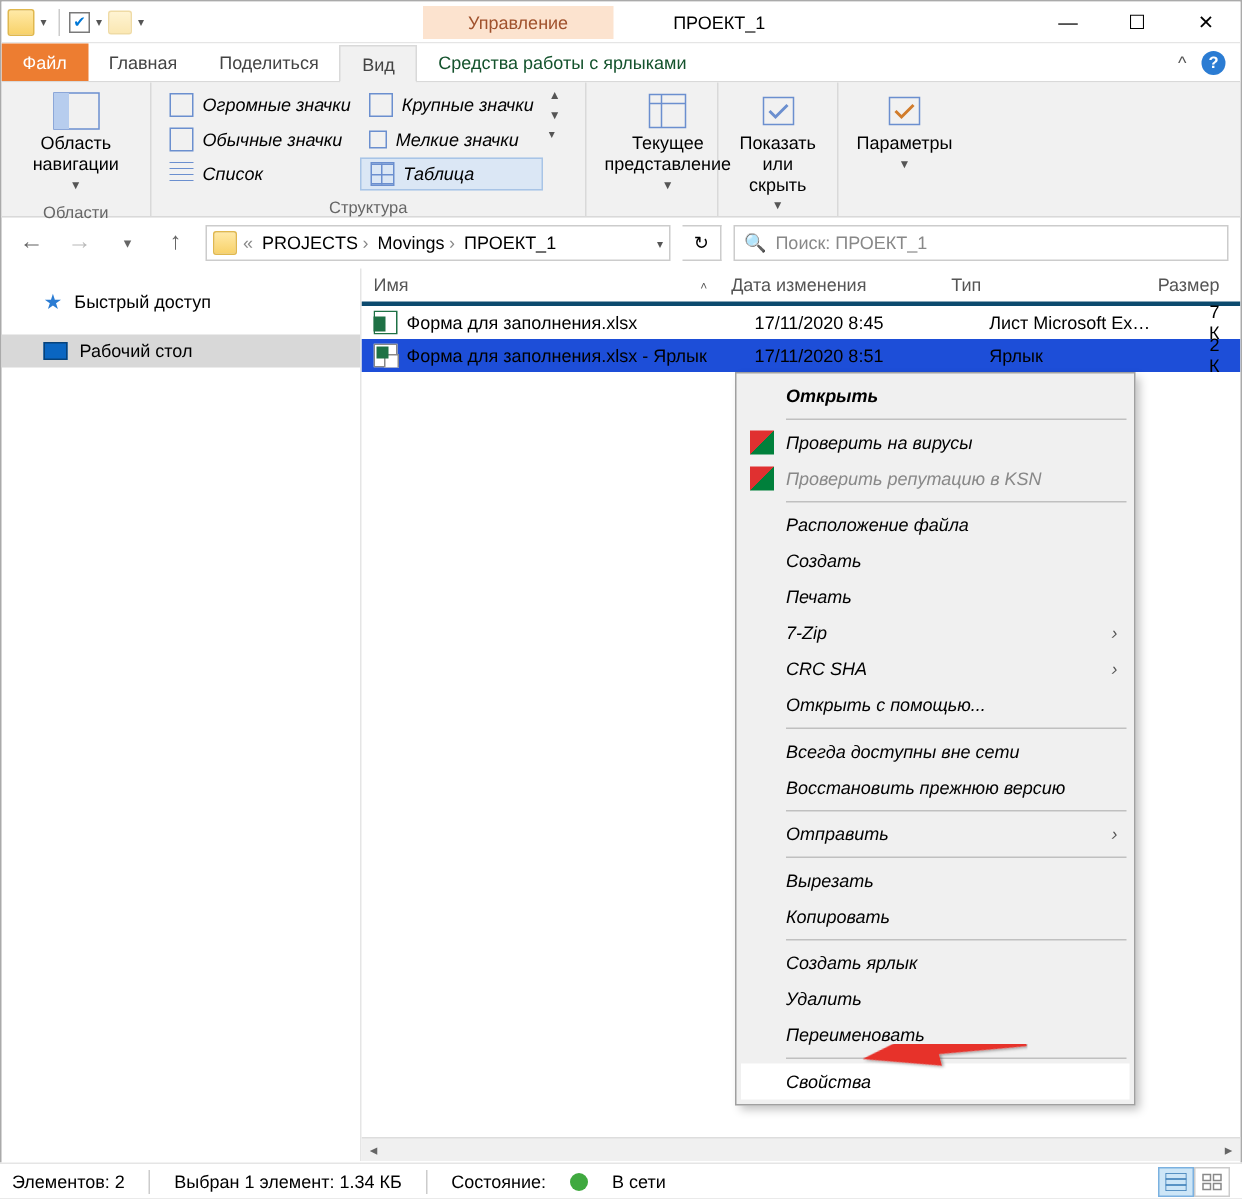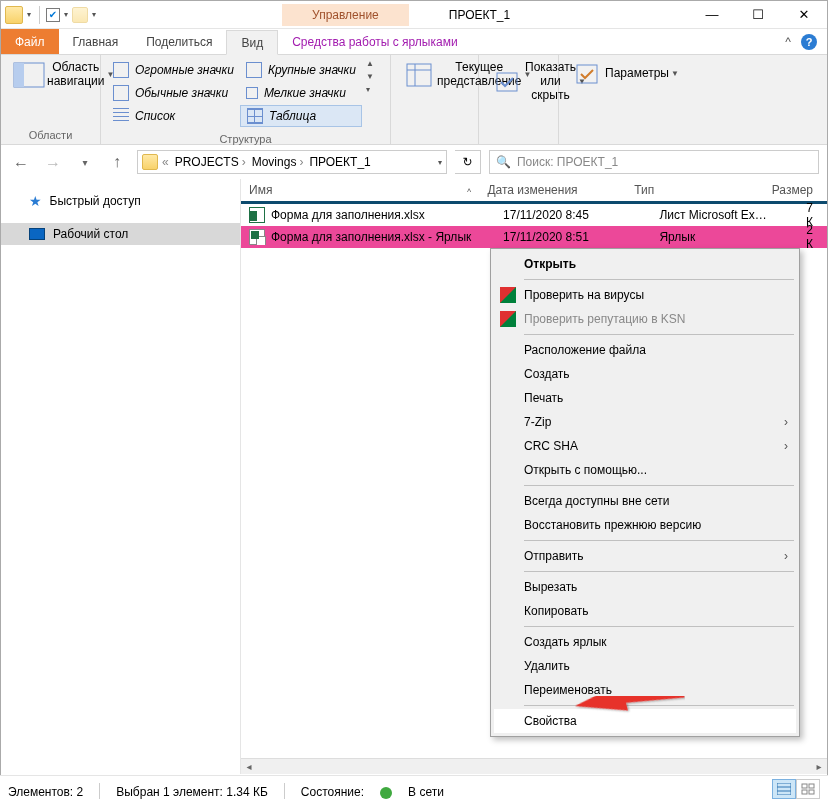--- a/index.html
+++ b/index.html
@@ -13,29 +13,29 @@
   .qat-dd { font-size:8px; color:#555; padding:0 2px;}
   .tool-tab { margin-left: 180px; background:#fce3cf; color:#a0522d; padding:4px 30px; font-size:12px; }
   .title-text { padding-left: 40px; font-size:12px;}
   .win-controls { margin-left:auto; display:flex;}
   .win-btn { width:46px; height:28px; display:flex; align-items:center; justify-content:center; font-size:13px; font-family: "Segoe MDL2 Assets","Segoe UI Symbol",sans-serif;}
   
   .ribbon-tabs { height:26px; display:flex; align-items:stretch; background:#fff; border-bottom:1px solid #d9d9d9;}
   .file-tab { background:#ed7d31; color:#fff; padding:0 14px; display:flex; align-items:center;}
   .rtab { padding:0 14px; display:flex; align-items:center; color:#444;}
   .rtab.active { border:1px solid #d9d9d9; border-bottom:1px solid #f1f1f1; background:#f1f1f1; position:relative; top:1px;}
-  .rtab.tool { color:#a21caf;}
+  .rtab.tool { color:#14532d;}
   .ribbon-right { margin-left:auto; display:flex; align-items:center; gap:10px; padding-right:10px;}
   .help-ico { width:16px; height:16px; border-radius:50%; background:#2b7cd3; color:#fff; display:flex; align-items:center; justify-content:center; font-size:11px; font-weight:bold;}
   
   .ribbon { background:#f1f1f1; border-bottom:1px solid #d9d9d9; display:flex; height:90px;}
   .rgroup { border-right:1px solid #d9d9d9; display:flex; flex-direction:column; }
   .rgroup-body { flex:1; display:flex; align-items:flex-start; padding:4px 6px;}
   .rgroup-label { text-align:center; font-size:11px; color:#666; padding:2px 0 3px;}
-  .bigbtn { display:flex; flex-direction:row; align-items:center; justify-content:flex-end; padding:2px 6px; gap:2px; text-align:center; line-height:1.15;}
+  .bigbtn { display:flex; flex-direction:column; align-items:center; justify-content:flex-end; padding:2px 6px; gap:2px; text-align:center; line-height:1.15;}
   .bigbtn .ico { width:32px; height:26px;}
   .smallbtn-col { display:flex; flex-direction:column; gap:1px;}
   .smallbtn { display:flex; align-items:center; gap:6px; padding:2px 6px; height:22px; white-space:nowrap;font-style:italic;}
   .smallbtn.sel { border:1px solid #a8c4e6; background:#dbe7f5;}
   .sm-ico { width:16px; height:16px; display:inline-block;}
   .sm-ico.box { border:1px solid #6b8fcf;}
   .sm-ico.list::before { content:""; display:block; width:100%; height:100%; background: repeating-linear-gradient(#6b8fcf 0 1px, transparent 1px 4px);}
   .sm-ico.grid { background: linear-gradient(#6b8fcf,#6b8fcf) 0 0/100% 1px no-repeat, linear-gradient(#6b8fcf,#6b8fcf) 0 50%/100% 1px no-repeat, linear-gradient(#6b8fcf,#6b8fcf) 0 100%/100% 1px no-repeat, linear-gradient(#6b8fcf,#6b8fcf) 50% 0/1px 100% no-repeat; border:1px solid #6b8fcf;}
   .ddarr { font-size:8px; color:#555;}
   
@@ -54,45 +54,45 @@
   .nav-item.sel { background:#d8d8d8;}
   .star { color:#2b7cd3; font-size:14px;}
   .monitor { width:16px; height:12px; background:#0a66c2; border:1px solid #06427a; position:relative;}
   .content { flex:1; overflow:hidden; position:relative;}
   .cols-head { display:flex; border-bottom:3px solid #0c4a6e; color:#555; padding:4px 0 4px 8px;}
   .col-name { width:260px; display:flex; align-items:center; gap:4px;}
   .col-date { width:160px;}
   .col-type { width:150px;}
   .col-size { flex:1; text-align:right; padding-right:14px;}
   .row { display:flex; align-items:center; height:22px; padding-left:8px;}
-  .row.sel { background:#ec4899;justify-content:space-between;}
+  .row.sel { background:#1d4ed8;justify-content:space-between;}
   .row .c-name { width:260px; display:flex; align-items:center; gap:6px; overflow:hidden; white-space:nowrap;}
   .row .c-date { width:160px;}
   .row .c-type { width:150px; overflow:hidden; white-space:nowrap; text-overflow:ellipsis;}
   .row .c-size { flex:1; text-align:right; padding-right:14px;}
   .xlsx-ico { width:16px; height:16px; background:#fff; border:1px solid #1e7145; position:relative;}
   .xlsx-ico::after{content:"";position:absolute;left:-3px;top:3px;width:10px;height:10px;background:#1e7145;}
   .lnk-ico { width:16px; height:16px; background:#fff; border:1px solid #888; position:relative;}
   .lnk-ico::after{content:"";position:absolute;left:1px;top:1px;width:8px;height:8px;background:#1e7145;}
   .lnk-ico::before{content:"";position:absolute;right:-2px;bottom:-2px;width:8px;height:8px;background:#fff;border:1px solid #888;}
   .sort-arr { font-size:8px; color:#555; margin-left:auto; margin-right:16px;}
   
-  .ctx { position:absolute; left:490px; top:248px; width:310px; background:#f0f0f0; border:1px solid #a0a0a0; box-shadow:3px 3px 6px rgba(0,0,0,.25); padding:3px;}
+  .ctx { position:absolute; left:490px; top:248px; width:267px; background:#f0f0f0; border:1px solid #a0a0a0; box-shadow:3px 3px 6px rgba(0,0,0,.25); padding:3px;font-style:italic;}
   .ctx-item { display:flex; align-items:center; height:24px; padding:0 8px 0 30px; position:relative; background:#f0f0f0; white-space:nowrap;}
   .ctx-item.bold { font-weight:bold;}
   .ctx-item.dis { color:#888;text-align:right;}
   .ctx-item.hover { background:#fff;}
   .ctx-sep { height:1px; background:#c0c0c0; margin:3px 2px 3px 30px;}
   .ctx-ico { position:absolute; left:6px; width:16px; height:16px;}
   .ctx-sub { margin-left:auto; color:#555;}
   .kasp { background: linear-gradient(135deg,#e03030 49%, #00803b 51%);}
   
   .red-arrow { position:absolute; left:575px; top:696px; pointer-events:none;}
   
-  .status { position:absolute; bottom:0; left:0; right:0; height:24px; border-top:1px solid #e5e5e5; display:flex; align-items:flex-end; padding:0 8px; gap:16px; font-size:12px; background:#fff;}
+  .status { position:absolute; bottom:0; left:0; right:0; height:24px; border-top:1px solid #e5e5e5; display:flex; align-items:center; padding:0 8px; gap:16px; font-size:12px; background:#fff;}
   .status .sep { width:1px; height:16px; background:#ccc;}
   .status-right { margin-left:auto; display:flex; gap:0;}
   .view-sw { width:24px; height:20px; border:1px solid #ccc; display:flex; align-items:center; justify-content:center;}
   .view-sw.sel { background:#cde6f7; border-color:#7bb1e0;}
   .net-ico { width:12px; height:12px; background:#3fa93f; border-radius:50%;}
   .hscroll { position:absolute; bottom:0; left:0; right:0; height:16px; background:#f0f0f0; border-top:1px solid #ddd; display:flex; align-items:center;}
   .hscroll .track{flex:1; height:16px; position:relative;}
   .hscroll .arrow{width:16px;height:16px;display:flex;align-items:center;justify-content:center;color:#666;font-size:10px;}
 </style>
 </head>

